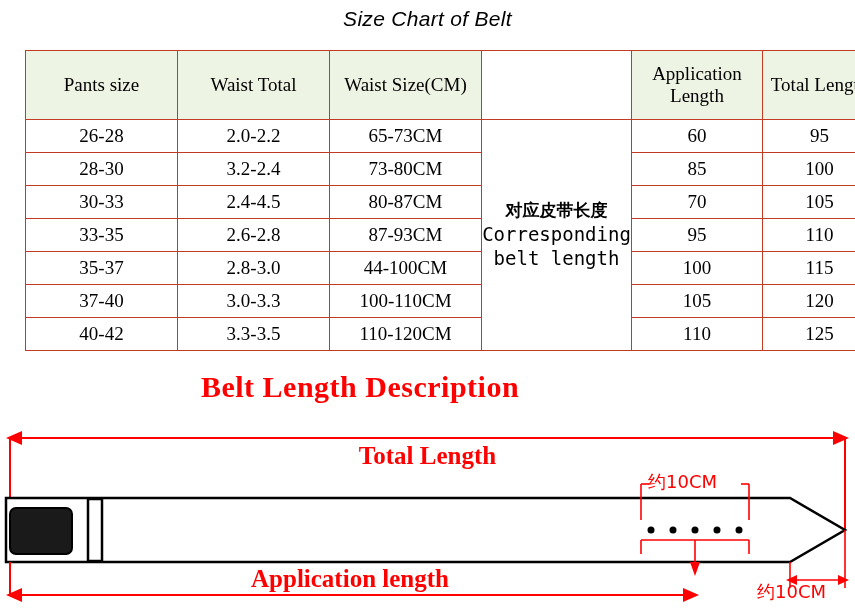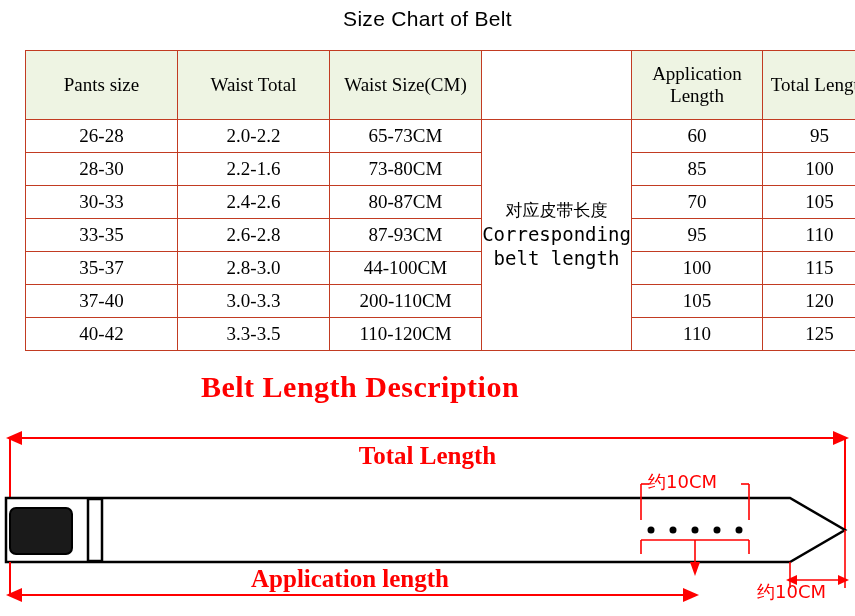--- a/index.html
+++ b/index.html
@@ -14,20 +14,21 @@
     color: #000000;
     position: relative;
     overflow: hidden;
   }
   #page-title {
     text-align: center;
     font-size: 21px;
     font-family: "Liberation Sans", sans-serif;
     padding-top: 7px;
     letter-spacing: 0.3px;
+    font-style: italic;
   }
   .table-wrap {
     position: absolute;
     left: 2px;
     top: 50px;
     width: 851px;
     padding-left: 23px;
   }
   table.size-chart {
     border-collapse: collapse;
@@ -60,20 +61,21 @@
 
   .mid-cell {
     font-size: 18px;
     line-height: 1.35;
     vertical-align: middle;
   }
   .mid-cell .cn {
     font-family: "DejaVu Sans", sans-serif;
     font-size: 17px;
     display: block;
+    font-weight: bold;
   }
   .mid-cell .en {
     font-family: "DejaVu Sans Mono", monospace;
     font-size: 19px;
     display: block;
     line-height: 1.3;
   }
   .blank-head { background: #ffffff !important; border-left: 1px solid #c23b22; border-right: 1px solid #c23b22; }
 
   #belt-heading {
@@ -167,28 +169,28 @@
         <td class="mid-cell" rowspan="7">
           <span class="cn">对应皮带长度</span>
           <span class="en">Corresponding</span>
           <span class="en">belt length</span>
         </td>
         <td>60</td>
         <td>95</td>
       </tr>
       <tr>
         <td>28-30</td>
-        <td>2.2-1.6</td>
+        <td>3.2-2.4</td>
         <td>73-80CM</td>
         <td>85</td>
         <td>100</td>
       </tr>
       <tr>
         <td>30-33</td>
-        <td>2.4-2.6</td>
+        <td>2.4-4.5</td>
         <td>80-87CM</td>
         <td>70</td>
         <td>105</td>
       </tr>
       <tr>
         <td>33-35</td>
         <td>2.6-2.8</td>
         <td>87-93CM</td>
         <td>95</td>
         <td>110</td>
@@ -196,21 +198,21 @@
       <tr>
         <td>35-37</td>
         <td>2.8-3.0</td>
         <td>44-100CM</td>
         <td>100</td>
         <td>115</td>
       </tr>
       <tr>
         <td>37-40</td>
         <td>3.0-3.3</td>
-        <td>200-110CM</td>
+        <td>100-110CM</td>
         <td>105</td>
         <td>120</td>
       </tr>
       <tr>
         <td>40-42</td>
         <td>3.3-3.5</td>
         <td>110-120CM</td>
         <td>110</td>
         <td>125</td>
       </tr>

